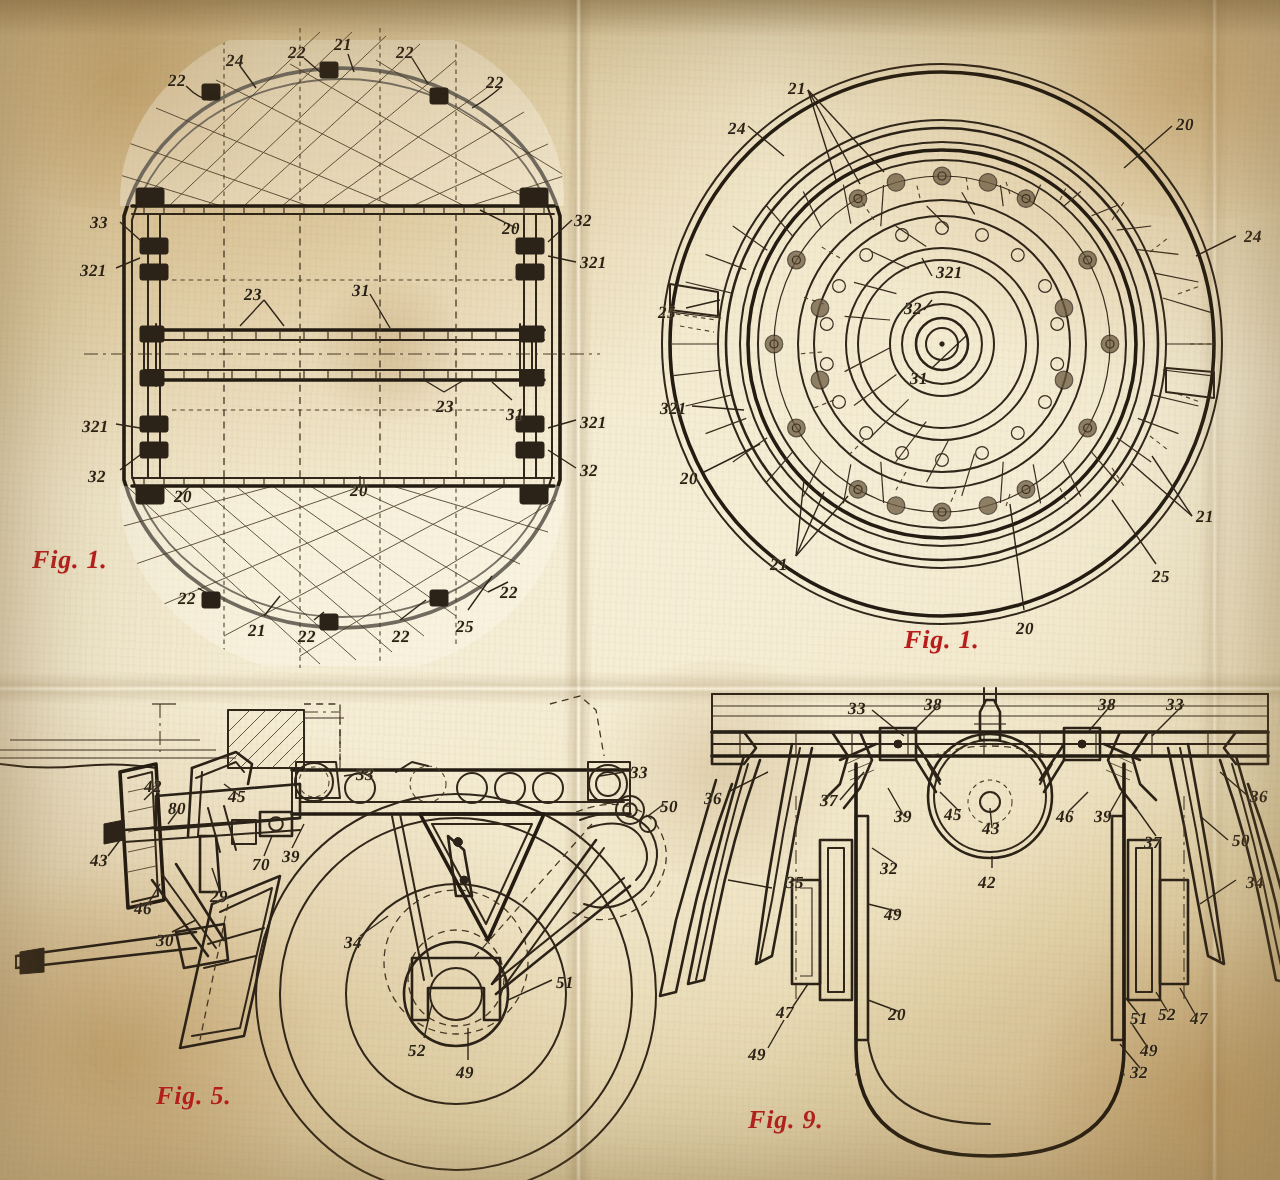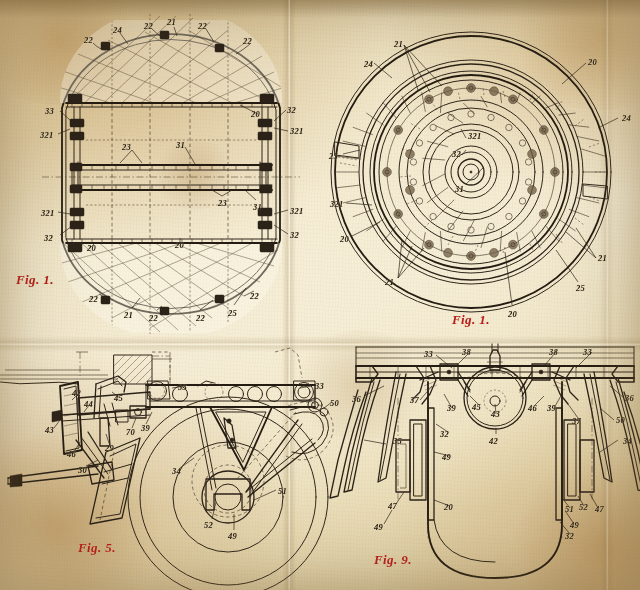--- a/index.html
+++ b/index.html
@@ -844,21 +844,21 @@
       <div class="num" style="left: 330px; top: 200px;">321</div>
       <div class="num" style="left: 340px; top: 235px;">20</div>
       <div class="num" style="left: 468px; top: 132px;">321</div>
       <div class="num" style="left: 452px; top: 150px;">32</div>
       <div class="num" style="left: 455px; top: 185px;">31</div>
       <div class="num" style="left: 385px; top: 278px;">21</div>
       <div class="num" style="left: 598px; top: 254px;">21</div>
       <div class="num" style="left: 576px; top: 284px;">25</div>
       <div class="num" style="left: 508px; top: 310px;">20</div>
       <div class="num" style="left: 72px; top: 389px;">42</div>
-      <div class="num" style="left: 84px; top: 400px;">44</div>
+      <div class="num" style="left: 84px; top: 400px;">80</div>
       <div class="num" style="left: 114px; top: 394px;">45</div>
       <div class="num" style="left: 45px; top: 426px;">43</div>
       <div class="num" style="left: 67px; top: 450px;">46</div>
       <div class="num" style="left: 78px; top: 466px;">30</div>
       <div class="num" style="left: 105px; top: 444px;">29</div>
       <div class="num" style="left: 126px; top: 428px;">70</div>
       <div class="num" style="left: 141px; top: 424px;">39</div>
       <div class="num" style="left: 178px; top: 383px;">33</div>
       <div class="num" style="left: 315px; top: 382px;">33</div>
       <div class="num" style="left: 330px; top: 399px;">50</div>

